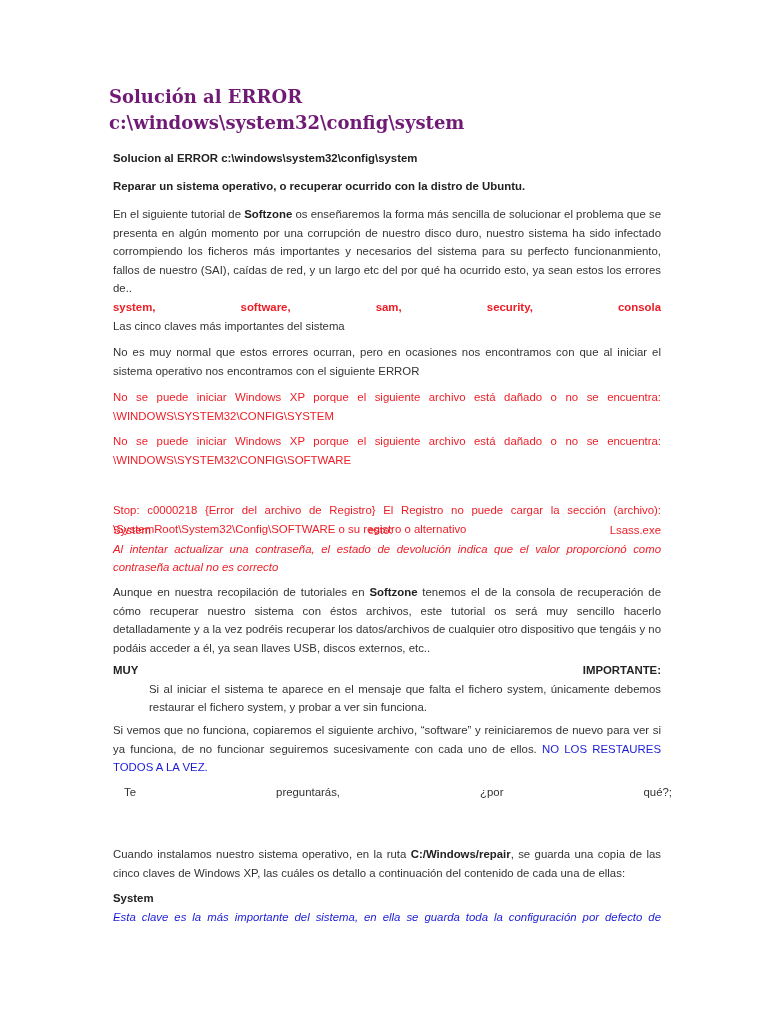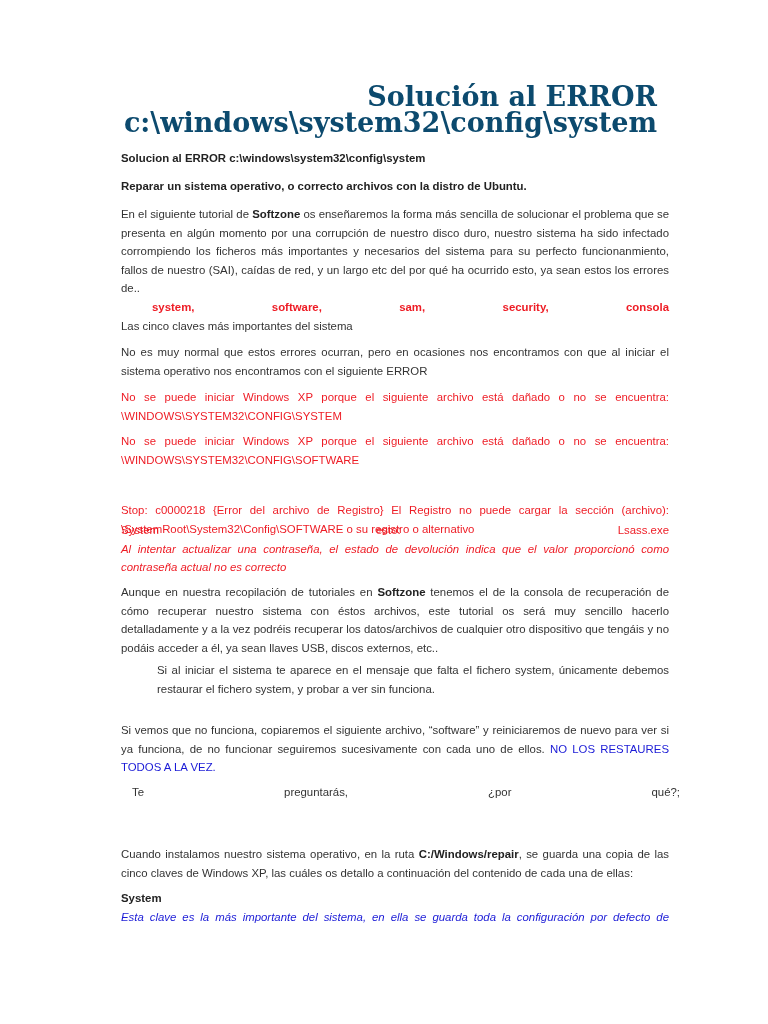--- a/index.html
+++ b/index.html
@@ -1,51 +1,51 @@
 <!DOCTYPE html>
 <html><head>
   <meta charset="utf-8">
   <style>
     html, body { margin: 0; padding: 0; background: #ffffff; }
     body { width: 768px; height: 1024px; overflow: hidden; position: relative; }
     .page { position: absolute; left: 109px; top: 0; width: 548px; }
     .title {
       position: absolute; left: 0; top: 84px; width: 548px;
-      text-align: right; color: #0c4a6e;
+      text-align: left; color: #701a75;
       font-family: "DejaVu Serif", "Liberation Serif", serif;
-      font-weight: bold; font-size: 27px; line-height: 26px;
+      font-weight: bold; font-size: 18px; line-height: 26px;
     }
     .body-text {
       font-family: "Liberation Sans", sans-serif; font-size: 11.4px;
       line-height: 18.5px; color: #333333; text-align: justify; margin: 0;
     }
-    .block { position: absolute; left: 12px; width: 548px; }
+    .block { position: absolute; left: 4px; width: 548px; }
     .red { color: #ee1c25; }
     .blue { color: #1a1ad6; }
     .bold { font-weight: bold; color: #222; }
     .spread { display: flex; justify-content: space-between; }
   </style>
 </head>
 <body>
 
 <div class="page">
 
   <div class="title">
     <div>Solución al ERROR</div>
     <div>c:\windows\system32\config\system</div>
   </div>
 
   <p class="block body-text bold" style="top:149px;">Solucion al ERROR c:\windows\system32\config\system</p>
 
-  <p class="block body-text bold" style="top:177px;">Reparar un sistema operativo, o correcto archivos con la distro de Ubuntu.</p>
+  <p class="block body-text bold" style="top:177px;">Reparar un sistema operativo, o recuperar ocurrido con la distro de Ubuntu.</p>
 
   <p class="block body-text" style="top:205px;"><span>En el siguiente tutorial de </span><b class="bold">Softzone</b><span> os enseñaremos la forma más sencilla de  solucionar el problema que se presenta en algún momento por una corrupción de nuestro disco duro, nuestro sistema ha sido infectado corrompiendo los ficheros más importantes y necesarios del sistema para su perfecto funcionanmiento, fallos de nuestro (SAI), caídas de red, y un largo etc del por qué  ha ocurrido esto, ya sean estos los errores de..</span></p>
 
   <div class="block body-text" style="top:298px;">
-    <div class="spread red" style="font-weight:bold;margin-left:31px;">
+    <div class="spread red" style="font-weight:bold;">
       <span>system,</span>
       <span>software,</span>
       <span>sam,</span>
       <span>security,</span>
       <span>consola</span>
     </div>
     <div>Las cinco claves más importantes del sistema</div>
   </div>
 
   <p class="block body-text" style="top:343px;">No es muy normal que estos errores ocurran, pero en ocasiones nos encontramos con que al iniciar el sistema operativo nos encontramos con el siguiente ERROR</p>
@@ -59,20 +59,24 @@
       <span>System</span>
       <span>esto:</span>
       <span>Lsass.exe</span>
     </div>
     <div style="text-align:justify;font-style:italic;">Al intentar actualizar una contraseña, el estado de devolución indica que el valor proporcionó como contraseña actual no es correcto</div>
   </div>
 
   <p class="block body-text" style="top:583px;"><span>Aunque en nuestra recopilación de tutoriales en </span><b class="bold">Softzone</b><span> tenemos el de la consola de recuperación de cómo recuperar nuestro sistema con éstos archivos, este tutorial os será muy sencillo hacerlo detalladamente y a la vez podréis recuperar los datos/archivos de cualquier otro dispositivo que tengáis y no podáis acceder a él, ya sean llaves USB, discos externos,  etc..</span></p>
 
   <div class="block body-text" style="top:661px;">
+    <div class="spread bold">
+      <span>MUY</span>
+      <span>IMPORTANTE:</span>
+    </div>
     <div style="text-align:justify;margin-left:36px;">Si al iniciar el sistema te aparece en el mensaje que falta el fichero system, únicamente debemos restaurar el fichero system, y probar a ver sin funciona.</div>
   </div>
 
   <p class="block body-text" style="top:721px;"><span>Si vemos que no funciona, copiaremos el siguiente archivo, “software” y reiniciaremos de nuevo para ver si ya funciona, de no funcionar seguiremos sucesivamente con cada uno de ellos. </span><span class="blue">NO LOS RESTAURES TODOS A LA VEZ.</span></p>
 
   <div class="block body-text" style="top:783px;margin-left:11px;">
     <div class="spread">
       <span>Te</span>
       <span>preguntarás,</span>
       <span>¿por</span>

